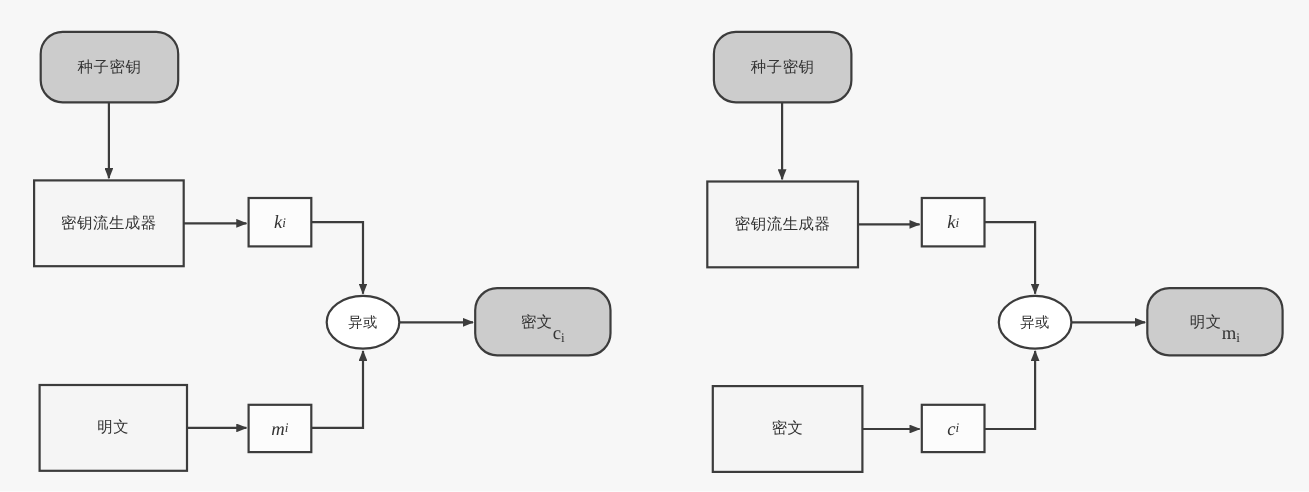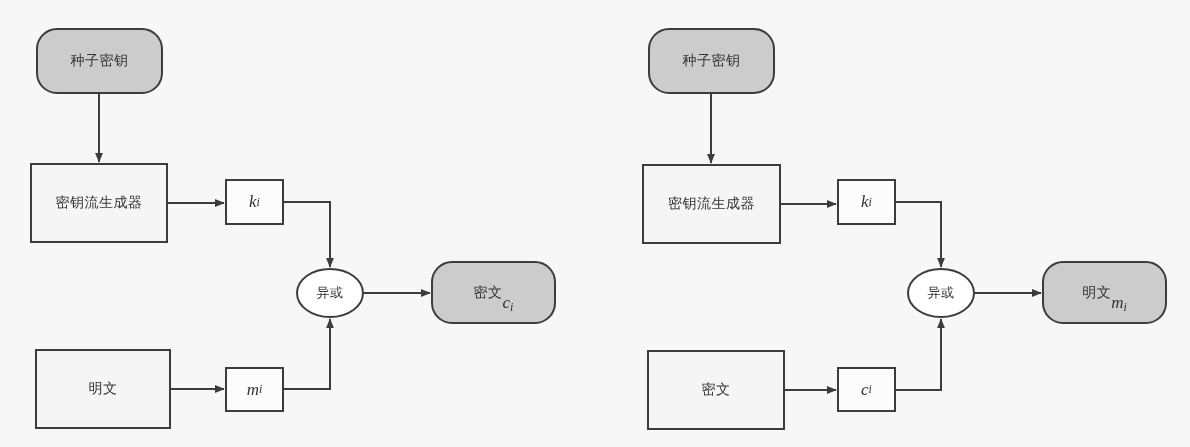--- a/index.html
+++ b/index.html
@@ -47,21 +47,20 @@
     vertical-align: -0.28em;
     font-style: italic;
   }
   .lbl-mixed {
     font-family: "Liberation Sans", sans-serif;
     font-size: 14px;
     letter-spacing: 0.5px;
   }
   .lbl-mixed .m {
     font-family: "Liberation Serif", serif;
-    font-style: italic;
     font-size: 17px;
     letter-spacing: 0;
     margin-top: 24px;
   }
   .lbl-mixed .m .sub {
     font-size: 12px;
     vertical-align: -0.28em;
   }
   .lbl-xor {
     font-family: Liberation Mono, monospace;

